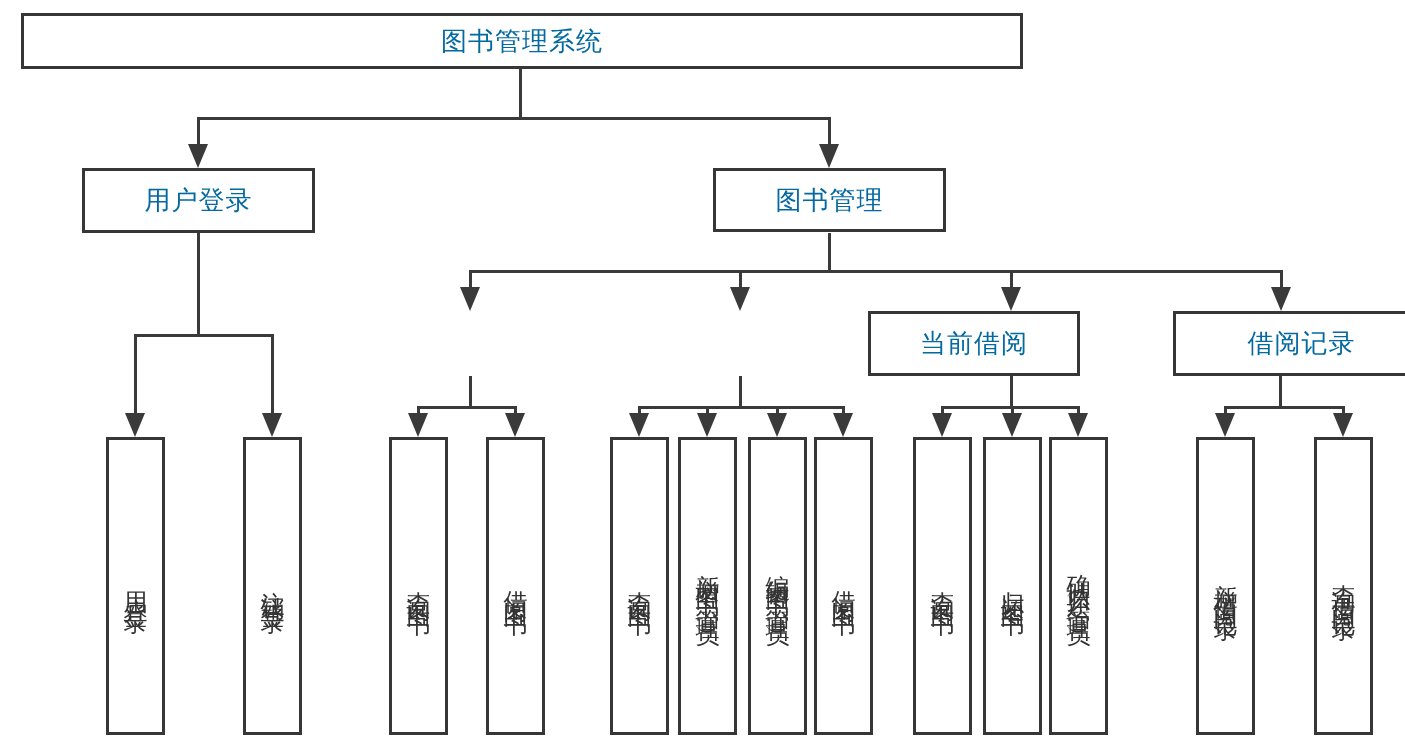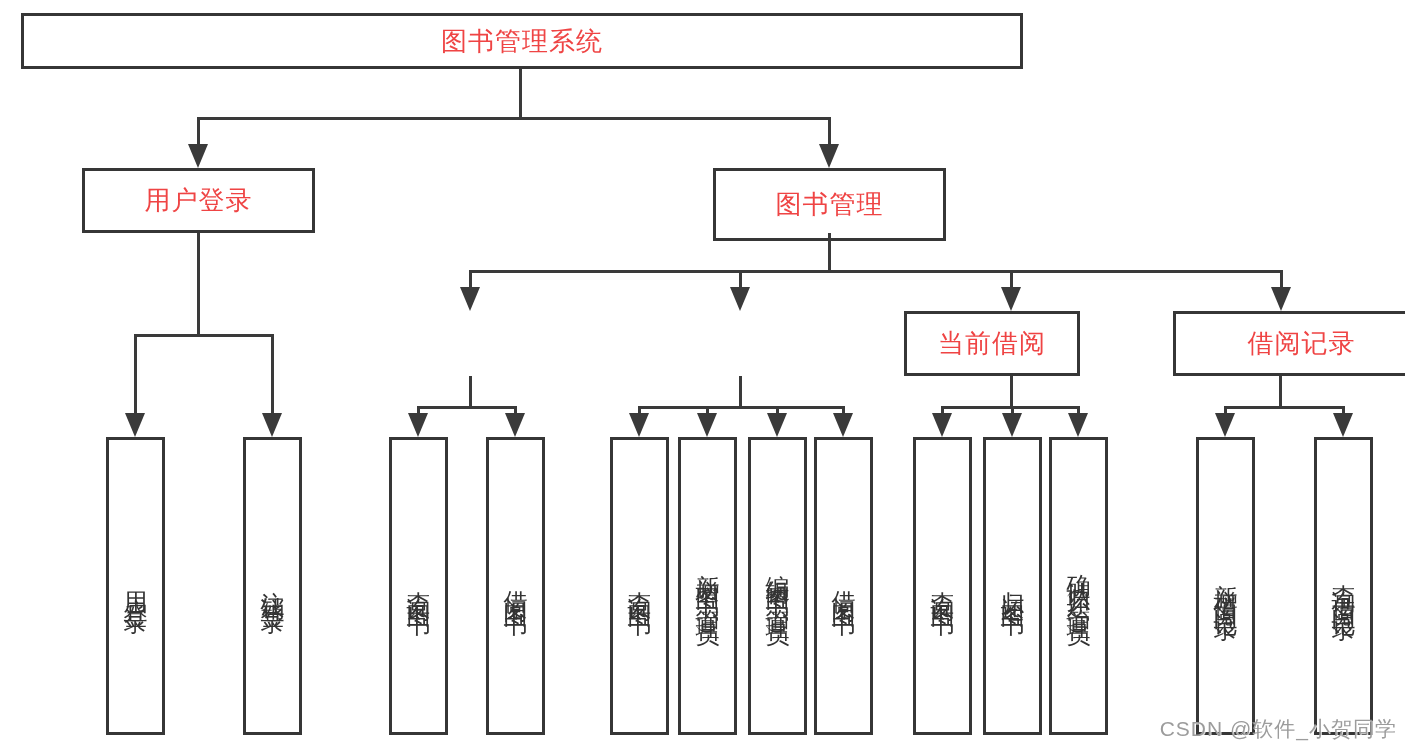--- a/index.html
+++ b/index.html
@@ -5,21 +5,21 @@
   html,body{margin:0;padding:0;background:#fff;}
   .canvas{
     position:relative;width:1405px;height:747px;background:#fff;overflow:hidden;
     font-family:"Liberation Sans","DejaVu Sans",sans-serif;
   }
   .canvas *{box-sizing:border-box;}
   
   .hbox{
     position:absolute;background:#fff;border:3px solid #363636;
     display:flex;align-items:center;justify-content:center;
-    font-size:26px;color:#ef4444;letter-spacing:1px;
+    font-size:26px;color:#0369a1;letter-spacing:1px;
   }
   
   .vbox{
     position:absolute;top:437px;width:59px;height:298px;
     background:#fff;border:3px solid #363636;
     display:flex;align-items:center;justify-content:center;
   }
   .vbox span{
     writing-mode:vertical-rl;text-orientation:mixed;
     font-size:24px;letter-spacing:7px;color:#333;line-height:1;
@@ -51,21 +51,21 @@
   <div class="vl" style="left:519px;top:69px;height:49px"></div>
   <div class="hl" style="left:197px;top:117px;width:634px"></div>
   <div class="vl" style="left:197px;top:117px;height:30px"></div>
   <div class="ah" style="left:188px;top:144px"></div>
   <div class="vl" style="left:828px;top:117px;height:30px"></div>
   <div class="ah" style="left:819px;top:144px"></div>
 
   <div class="hbox" style="left:82px;top:168px;width:233px;height:65px">
     <span>用户登录</span>
   </div>
-  <div class="hbox" style="left:713px;top:168px;width:233px;height:73px">
+  <div class="hbox" style="left:713px;top:168px;width:233px;height:64px">
     <span>图书管理</span>
   </div>
 
   <div class="vl" style="left:197px;top:233px;height:104px"></div>
   <div class="hl" style="left:134px;top:334px;width:140px"></div>
   <div class="vl" style="left:134px;top:334px;height:82px"></div>
   <div class="ah" style="left:125px;top:413px"></div>
   <div class="vl" style="left:271px;top:334px;height:82px"></div>
   <div class="ah" style="left:262px;top:413px"></div>
 
@@ -73,21 +73,21 @@
   <div class="hl" style="left:469px;top:270px;width:813px"></div>
   <div class="vl" style="left:469px;top:270px;height:20px"></div>
   <div class="ah" style="left:460px;top:287px"></div>
   <div class="vl" style="left:739px;top:270px;height:20px"></div>
   <div class="ah" style="left:730px;top:287px"></div>
   <div class="vl" style="left:1010px;top:270px;height:20px"></div>
   <div class="ah" style="left:1001px;top:287px"></div>
   <div class="vl" style="left:1280px;top:270px;height:20px"></div>
   <div class="ah" style="left:1271px;top:287px"></div>
 
-  <div class="hbox" style="left:904px;top:311px;width:176px;height:65px">
+  <div class="hbox" style="left:868px;top:311px;width:212px;height:65px">
     <span>当前借阅</span>
   </div>
   <div class="hbox" style="left:1173px;top:311px;width:257px;height:65px">
     <span>借阅记录</span>
   </div>
 
   <div class="vl" style="left:469px;top:376px;height:33px"></div>
   <div class="hl" style="left:417px;top:406px;width:100px"></div>
   <div class="vl" style="left:417px;top:406px;height:10px"></div>
   <div class="ah" style="left:408px;top:413px"></div>
@@ -154,15 +154,14 @@
   <div class="vbox" style="left:1049px">
     <span>确认归还（管理员）</span>
   </div>
   <div class="vbox" style="left:1196px">
     <span>新增借阅记录</span>
   </div>
   <div class="vbox" style="left:1314px">
     <span>查询借阅记录</span>
   </div>
 
-  <div class="watermark">CSDN @软件_小贺同学</div>
 
 </div>
 
 </body></html>

